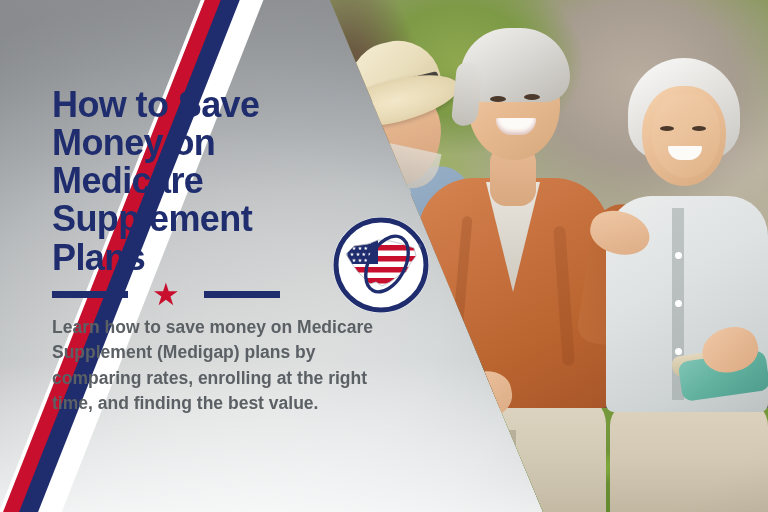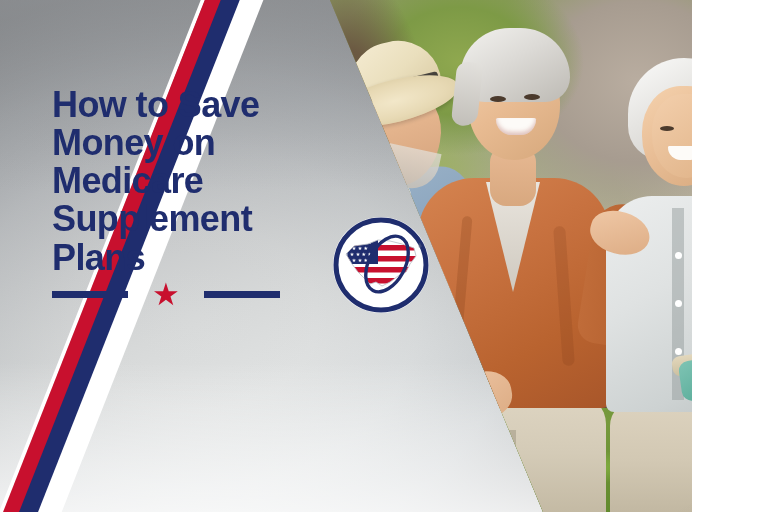--- a/index.html
+++ b/index.html
@@ -6,21 +6,21 @@
     margin: 0;
     padding: 0;
     background: #ffffff;
   }
   body {
     font-family: "Liberation Sans", sans-serif;
   }
 
   #banner {
     position: relative;
-    width: 692px;
+    width: 768px;
     height: 512px;
     overflow: hidden;
     background: #ffffff;
   }
 
   
   .bg-base {
     position: absolute;
     inset: 0;
     background:
@@ -455,20 +455,21 @@
   <div class="stripe stripe-white"></div>
 
   <h1 class="headline">How to Save Money on Medicare Supplement Plans</h1>
 
   <div class="divider">
     <span class="bar bar-left"></span>
     <span class="star">★</span>
     <span class="bar bar-right"></span>
   </div>
 
+  <p class="subcopy">Learn how to save money on Medicare Supplement (Medigap) plans by comparing rates, enrolling at the right time, and finding the best value.</p>
 
   <svg class="logo" viewBox="0 0 102 102">
     <defs>
       <clipPath id="usmapclip">
         <path d="M16,40 L24,32 L38,30 L48,26 L60,27 L72,30 L84,34 L86,42
                  L80,50 L76,58 L68,62 L60,68 L52,72 L46,68 L40,70 L34,64
                  L28,58 L22,50 Z"></path>
       </clipPath>
       <clipPath id="circclip">
         <circle cx="51" cy="51" r="45"></circle>

